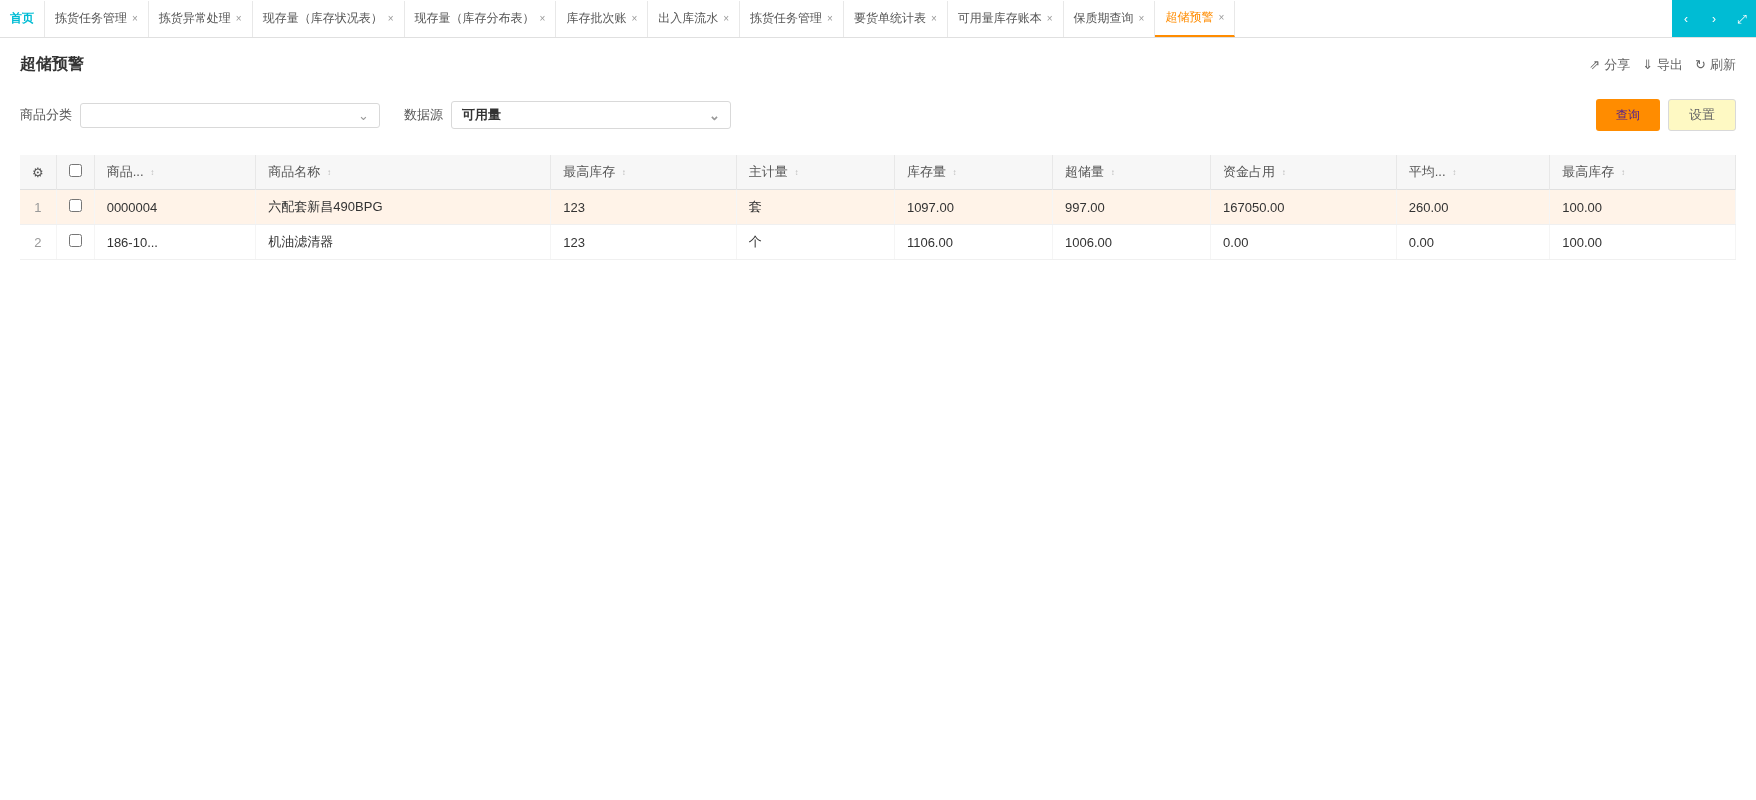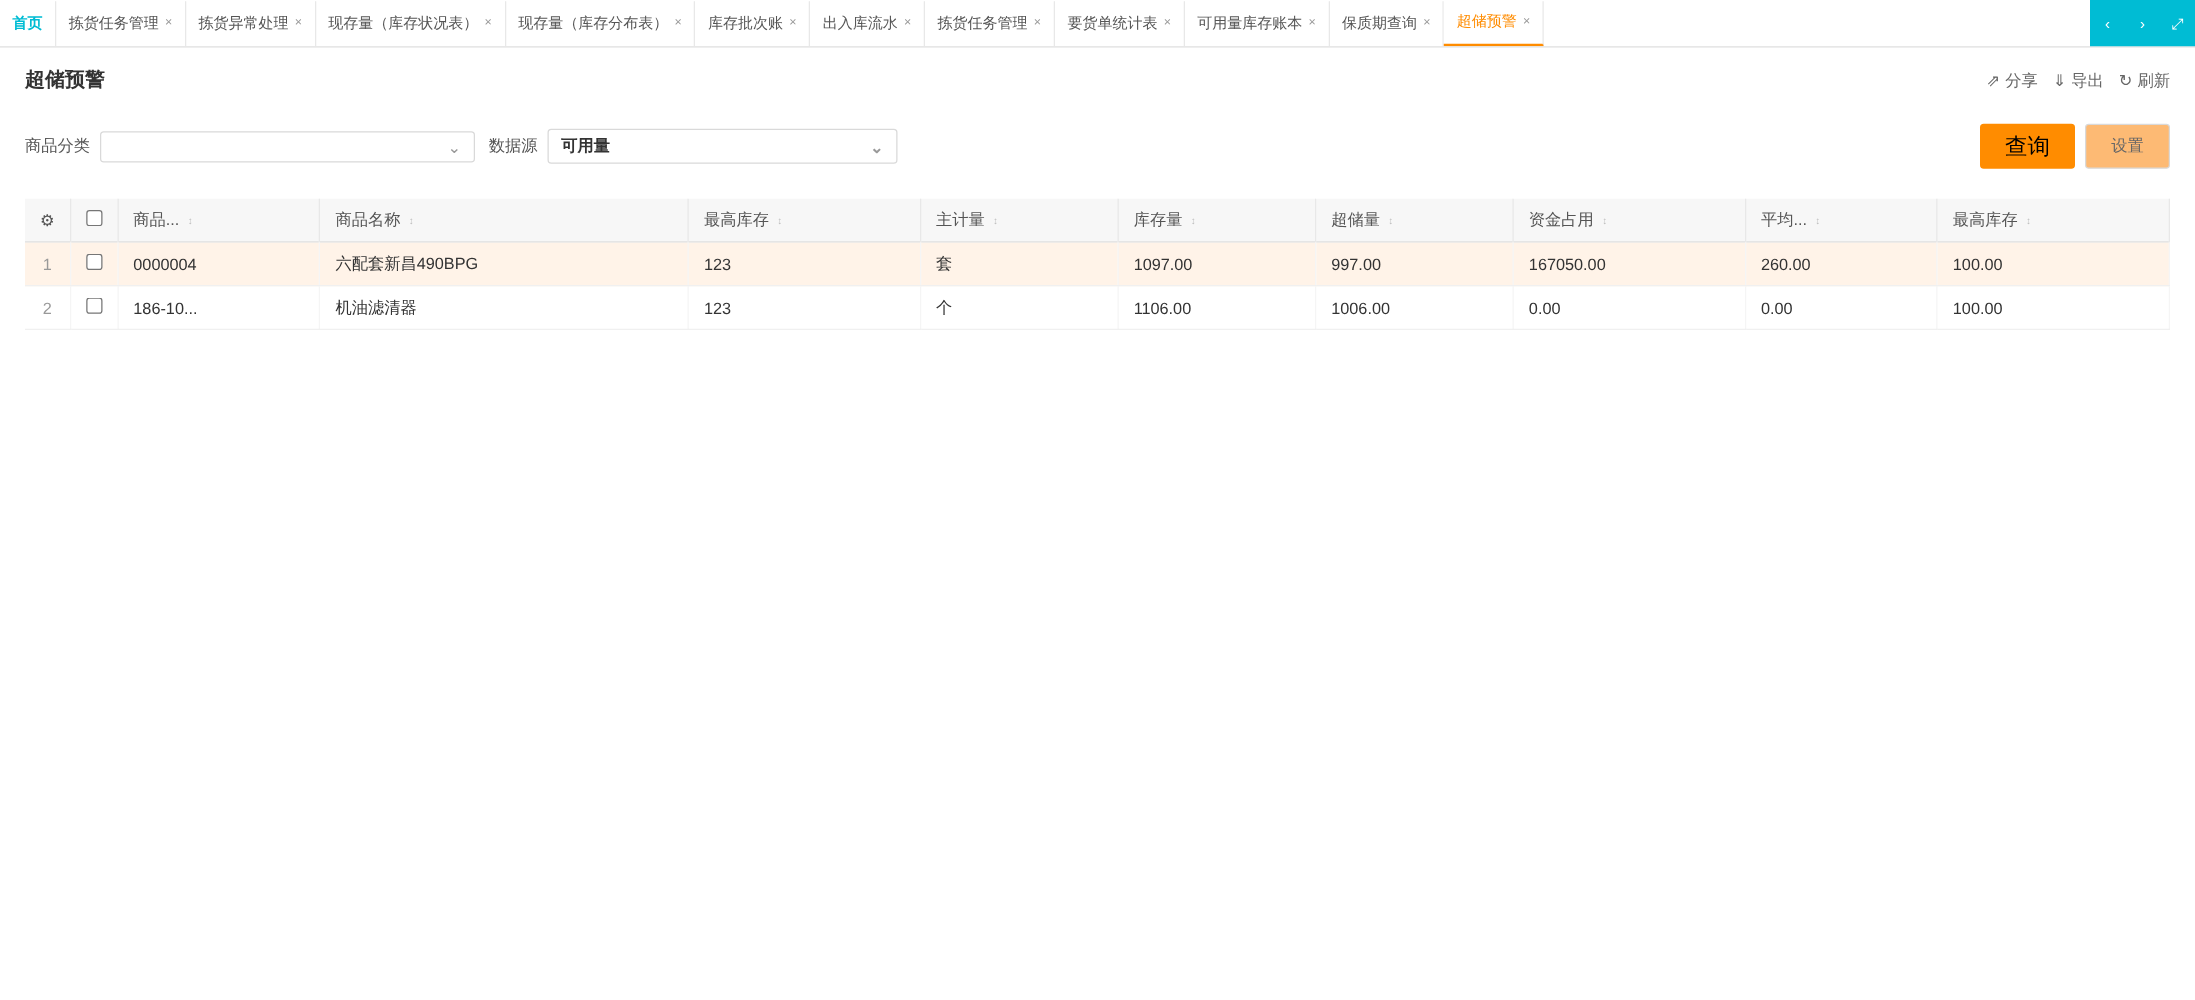--- a/index.html
+++ b/index.html
@@ -92,21 +92,21 @@
       color: #666;
       cursor: pointer;
       background: none;
       border: none;
     }
 
     
     .filter-bar {
       display: flex;
       align-items: center;
-      gap: 11px;
+      gap: 24px;
       margin-bottom: 16px;
       padding: 8px 0;
     }
     .filter-item {
       display: flex;
       align-items: center;
       gap: 8px;
     }
     .filter-label {
       color: #555;
@@ -129,29 +129,29 @@
       margin-left: auto;
       color: #999;
     }
     .filter-right {
       margin-left: auto;
       display: flex;
       gap: 8px;
     }
     .btn-query {
       background: #ff8c00;
-      color: #000000;
+      color: #4c1d95;
       border: none;
       border-radius: 3px;
       padding: 6px 20px;
-      font-size: 18px;
+      font-size: 12px;
       cursor: pointer;
     }
     .btn-settings {
-      background: #fdba74;
+      background: #fef9c3;
       color: #666;
       border: 1px solid #d9d9d9;
       border-radius: 3px;
       padding: 6px 20px;
       font-size: 13px;
       cursor: pointer;
     }
 
     
     .data-table {

